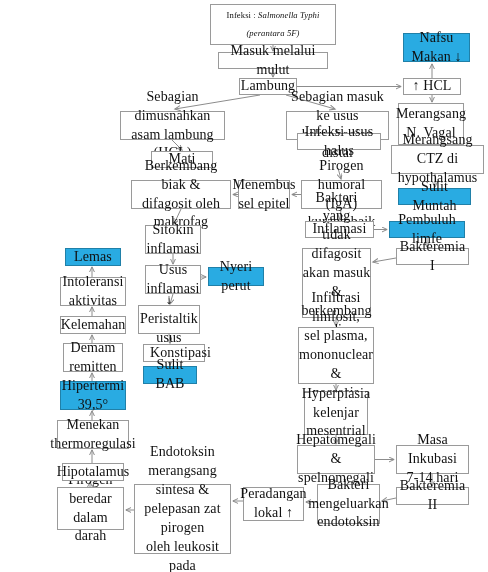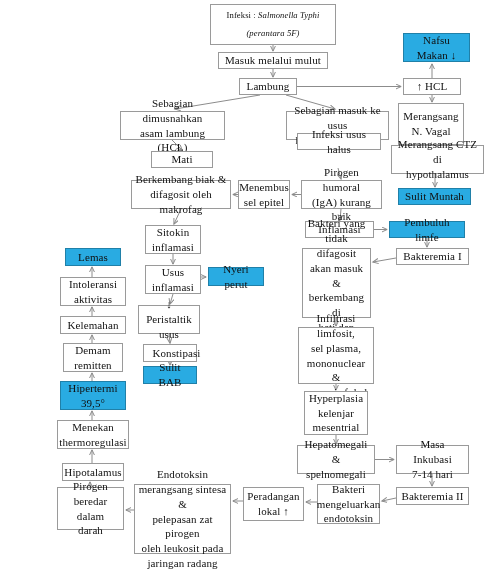--- a/index.html
+++ b/index.html
@@ -14,21 +14,21 @@
   .node{
     position:absolute;
     box-sizing:border-box;
     border:1px solid #9a9a9a;
     background:#ffffff;
     color:#111111;
     display:flex;
     align-items:center;
     justify-content:center;
     text-align:center;
-    font-size:11px;
+    font-size:14px;
     line-height:1.35;
     padding:2px 3px;
     white-space:pre-line;
     letter-spacing:0.1px;
   }
   .node.hl{
     background:#29ABE2;
     border:1px solid #2080a8;
     color:#101010;
   }
@@ -131,21 +131,21 @@
 sel epitel</span></div>
       <div class="node" style="left: 131px; top: 180px; width: 100px; height: 29px;"><span>Berkembang biak &amp;
 difagosit oleh makrofag</span></div>
       <div class="node" style="left: 145px; top: 225px; width: 56px; height: 29px;"><span>Sitokin
 inflamasi</span></div>
       <div class="node" style="left: 145px; top: 265px; width: 56px; height: 29px;"><span>Usus
 inflamasi</span></div>
       <div class="node hl" style="left: 208px; top: 267px; width: 56px; height: 19px;"><span>Nyeri perut</span></div>
       <div class="node" style="left: 138px; top: 305px; width: 62px; height: 29px;"><span>↓ Peristaltik
 usus</span></div>
-      <div class="node" style="left: 143px; top: 344px; width: 54px; height: 18px; padding-left: 16px;"><span>Konstipasi</span></div>
+      <div class="node" style="left: 143px; top: 344px; width: 62px; height: 18px; padding-left: 16px;"><span>Konstipasi</span></div>
       <div class="node hl" style="left: 143px; top: 366px; width: 54px; height: 18px;"><span>Sulit BAB</span></div>
       <div class="node" style="left: 305px; top: 221px; width: 69px; height: 17px;"><span>Inflamasi</span></div>
       <div class="node hl" style="left: 389px; top: 221px; width: 76px; height: 17px;"><span>Pembuluh limfe</span></div>
       <div class="node" style="left: 396px; top: 248px; width: 73px; height: 17px;"><span>Bakteremia I</span></div>
       <div class="node" style="left: 302px; top: 248px; width: 69px; height: 70px;"><span>Bakteri yang
 tidak difagosit
 akan masuk &amp;
 berkembang di
 hati dan limfa</span></div>
       <div class="node" style="left: 298px; top: 327px; width: 76px; height: 57px;"><span>Infiltrasi limfosit,

